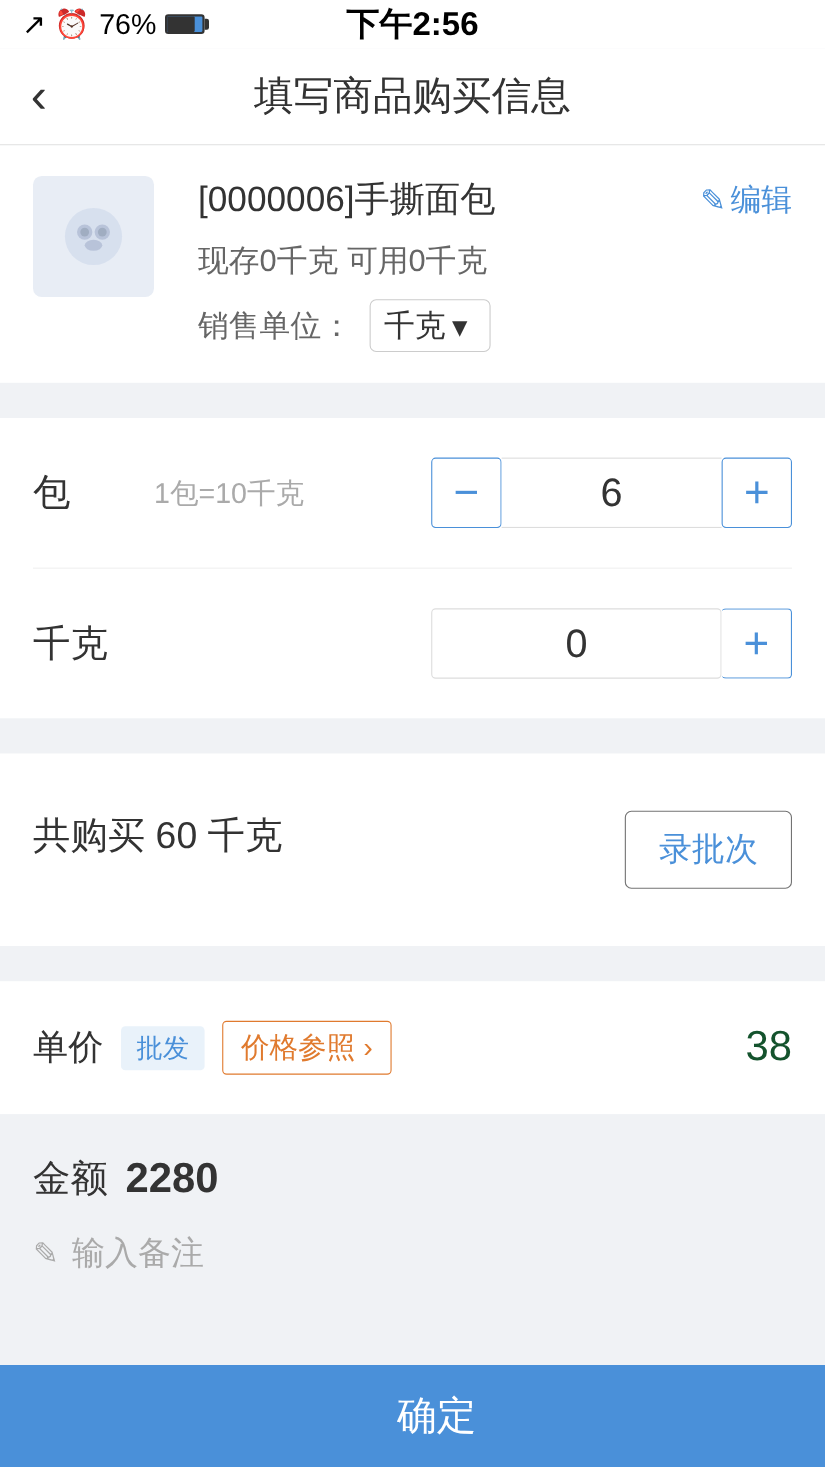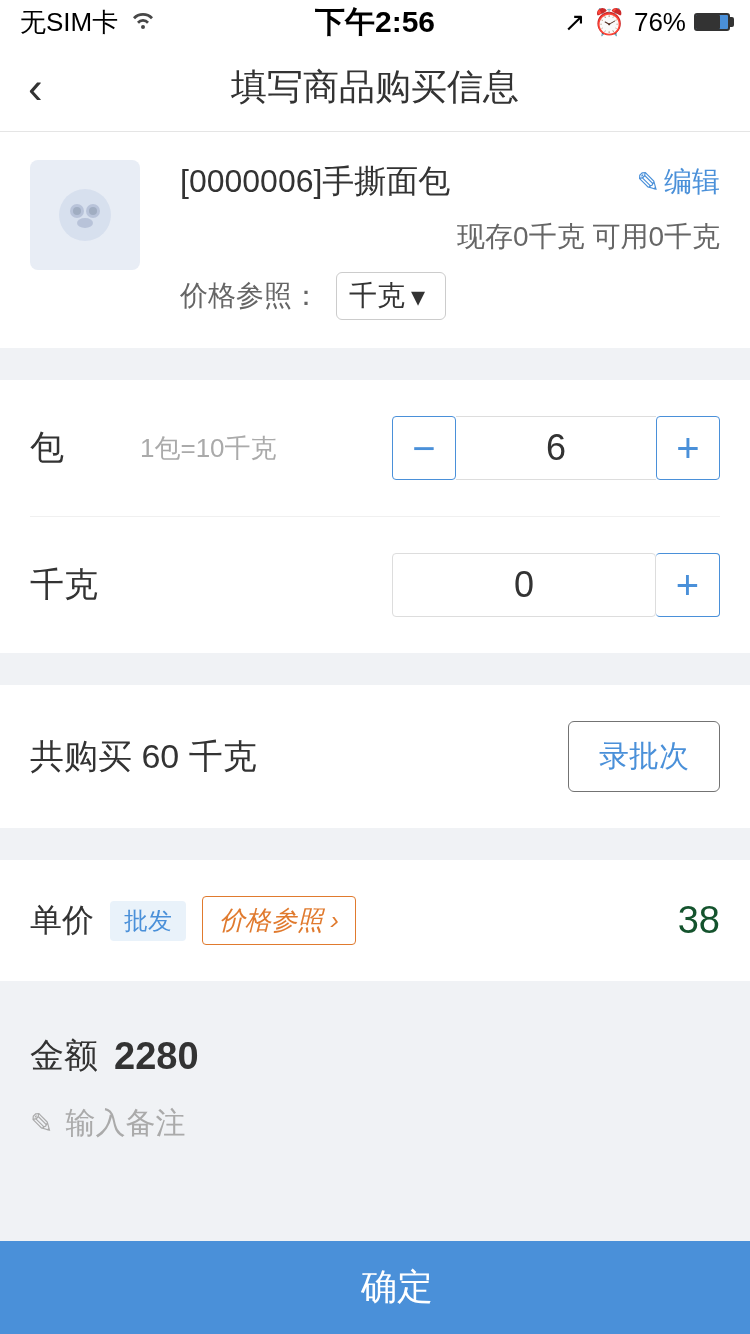--- a/index.html
+++ b/index.html
@@ -113,21 +113,20 @@
       color: #4a90d9;
       font-size: 28px;
       display: flex;
       align-items: center;
       gap: 4px;
     }
     .product-stock {
       font-size: 28px;
       color: #666;
       margin-bottom: 16px;
-      text-align: right;
     }
     .product-unit-row {
       display: flex;
       align-items: center;
       gap: 16px;
     }
     .unit-label {
       font-size: 28px;
       color: #666;
     }
@@ -211,23 +210,23 @@
       font-size: 36px;
       color: #333;
       outline: none;
       background: #fff;
       border-radius: 4px;
     }
 
     
     .total-section {
       background: #fff;
-      padding: 36px 30px;
-      display: flex;
-      align-items: center;
+      padding: 52px 30px;
+      display: flex;
+      align-items: flex-start;
       justify-content: space-between;
       margin-bottom: 16px;
     }
     .total-text {
       font-size: 34px;
       color: #333;
     }
     .batch-btn {
       border: 1px solid #737373;
       color: #4a90d9;
@@ -263,33 +262,32 @@
       border: 1px solid #e07a2e;
       color: #e07a2e;
       font-size: 26px;
       padding: 6px 16px;
       border-radius: 4px;
       display: flex;
       align-items: center;
       gap: 4px;
       background: #fff;
       cursor: pointer;
-      font-style: italic;
     }
     .price-value {
       margin-left: auto;
       font-size: 38px;
       color: #14532d;
       font-weight: 400;
     }
 
     
     .amount-section {
       background: #f0f2f5;
-      padding: 52px 30px 20px;
+      padding: 36px 30px 20px;
     }
     .amount-row {
       display: flex;
       align-items: center;
       margin-bottom: 24px;
     }
     .amount-label {
       font-size: 34px;
       color: #333;
       font-weight: 500;
@@ -336,28 +334,20 @@
       cursor: pointer;
       border: none;
       outline: none;
       padding-left: 44px;
     }
   </style>
 </head>
 <body>
 
 <div class="status-bar">
-  <div class="status-left">
-    <span>无SIM卡</span>
-    <span>
-      <svg viewBox="0 0 30 24" width="30" height="24" fill="#333">
-        <path d="M15 18a2 2 0 110 4 2 2 0 010-4zm0-6a8 8 0 016 2.7l-2 2a5 5 0 00-8 0l-2-2A8 8 0 0115 12zm0-6a14 14 0 0110 4.2l-2 2a11 11 0 00-16 0l-2-2A14 14 0 0115 6z" opacity="0.9"></path>
-      </svg>
-    </span>
-  </div>
   <span class="status-center">下午2:56</span>
   <div class="status-right">
     <span>↗</span>
     <span>⏰</span>
     <span>76%</span>
     <span style="display:inline-block;width:36px;height:18px;border:2px solid #333;border-radius:3px;position:relative;background:#4a90d9;">
       <span style="display:block;width:76%;height:100%;background:#333;border-radius:1px;"></span>
       <span style="position:absolute;right:-6px;top:50%;transform:translateY(-50%);width:4px;height:10px;background:#333;border-radius:0 2px 2px 0;"></span>
     </span>
   </div>
@@ -383,21 +373,21 @@
   <div class="product-info">
     <div class="product-name-row">
       <span class="product-name">[0000006]手撕面包</span>
       <span class="edit-btn">
         <span>✎</span>
         <span>编辑</span>
       </span>
     </div>
     <div class="product-stock">现存0千克   可用0千克</div>
     <div class="product-unit-row">
-      <span class="unit-label">价格参照：</span>
+      <span class="unit-label">销售单位：</span>
       <span class="unit-select">
         <span>千克</span>
         <span>▾</span>
       </span>
     </div>
   </div>
 </div>
 
 <div style="height:16px;background:#f0f2f5;"></div>
 

